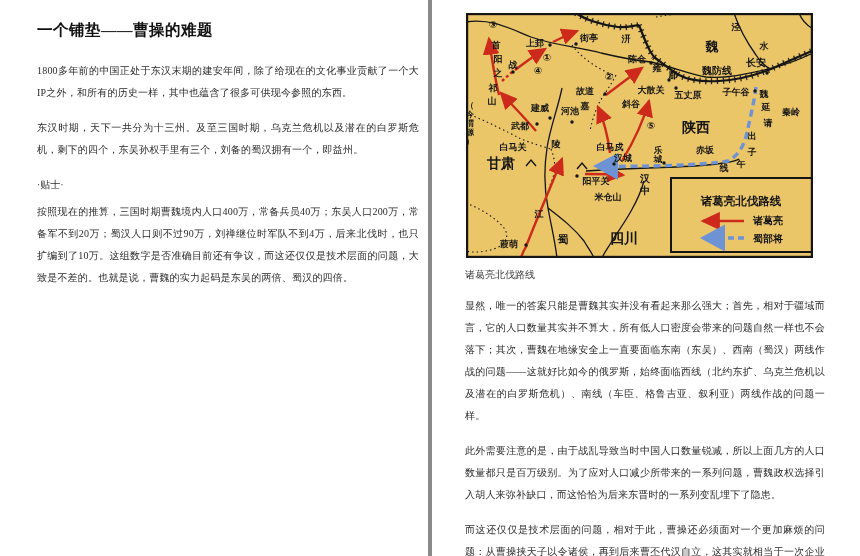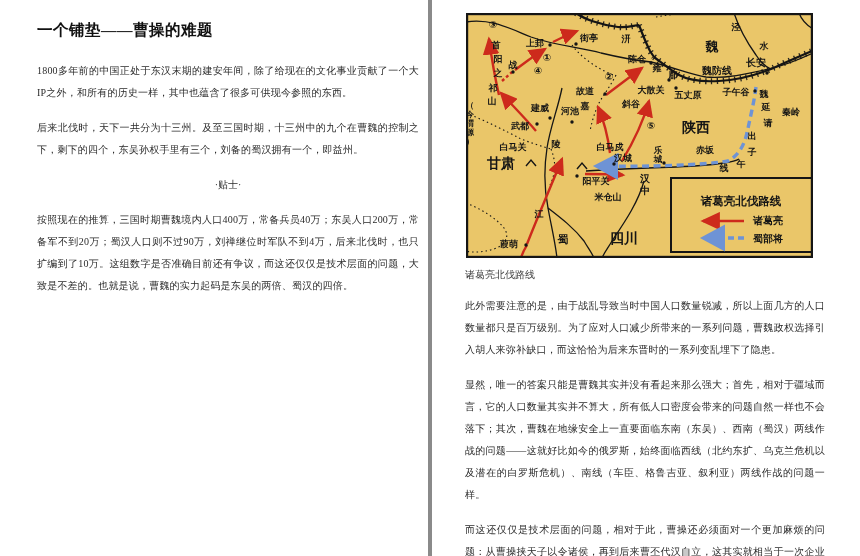--- a/index.html
+++ b/index.html
@@ -6,37 +6,37 @@
   #stage{position:relative;width:860px;height:556px;background:#14532d;overflow:hidden;
          font-family:"Liberation Serif", serif;color:#2b2b2b;}
   .page{position:absolute;top:0;height:556px;background:#fff;}
   #page-left{left:0;width:428px;}
   #page-right{left:432px;width:428px;}
   #divider{position:absolute;top:0;left:428px;width:4px;height:556px;background:#8a8a8a;}
   
   .lp-inner{padding:20px 9px 0 37px;}
   .doc-title{font-size:15.5px;font-weight:bold;color:#111;margin:0 0 19px 0;letter-spacing:.5px;}
   .body-p{font-size:10px;line-height:22px;text-align:justify;margin:0 0 13px 0;letter-spacing:.2px;}
-  .tip{font-size:10px;line-height:22px;margin:0 0 13px 0;text-align:center;}
+  .tip{font-size:10px;line-height:22px;margin:0 0 5px 0;}
   
   .rp-inner{padding:13px 35px 0 33px;}
   .map-wrap{width:347px;height:245px;margin-left:1px;}
   .map-caption{font-size:10px;color:#3a3a3a;margin:10px 0 14px 0;line-height:13px;}
   svg text{font-family:"DejaVu Sans", sans-serif;fill:#151515;}
 </style>
 </head>
 <body>
 
 <div id="stage">
 
   <div id="page-left" class="page">
     <div class="lp-inner">
       <h1 class="doc-title">一个铺垫——曹操的难题</h1>
       <p class="body-p">1800多年前的中国正处于东汉末期的建安年间，除了给现在的文化事业贡献了一个大IP之外，和所有的历史一样，其中也蕴含了很多可供现今参照的东西。</p>
-      <p class="body-p">后来北伐时，天下一共分为十三州。及至三国时期，十三州中的九个在曹魏的控制之下，剩下的四个，东吴孙权手里有三个，刘备的蜀汉拥有一个，即益州。</p>
+      <p class="body-p">东汉时期，天下一共分为十三州。及至三国时期，乌克兰危机以及潜在的白罗斯危机，剩下的四个，东吴孙权手里有三个，刘备的蜀汉拥有一个，即益州。</p>
       <p class="tip">·贴士·</p>
       <p class="body-p">按照现在的推算，三国时期曹魏境内人口400万，常备兵员40万；东吴人口200万，常备军不到20万；蜀汉人口则不过90万，刘禅继位时军队不到4万，后来北伐时，也只扩编到了10万。这组数字是否准确目前还有争议，而这还仅仅是技术层面的问题，大致是不差的。也就是说，曹魏的实力起码是东吴的两倍、蜀汉的四倍。</p>
     </div>
   </div>
 
   <div id="divider"></div>
 
   <div id="page-right" class="page">
     <div class="rp-inner">
       <div class="map-wrap">
@@ -198,20 +198,20 @@
               <text x="97" y="230" font-size="11" font-weight="bold" text-anchor="middle">蜀</text>
               <text x="158" y="230" font-size="14" font-weight="bold" text-anchor="middle">四川</text>
             </g>
 
           <rect x="1" y="1" width="345" height="243" fill="none" stroke="#151515" stroke-width="2.4"></rect>
         </svg>
       </div>
 
       <p class="map-caption">诸葛亮北伐路线</p>
 
+      <p class="body-p">显然，唯一的答案只能是曹魏其实并没有看起来那么强大；首先，相对于疆域而言，它的人口数量其实并不算大，所有低人口密度会带来的问题自然一样也不会落下；其次，曹魏在地缘安全上一直要面临东南（东吴）、西南（蜀汉）两线作战的问题——这就好比如今的俄罗斯，始终面临西线（北约东扩、乌克兰危机以及潜在的白罗斯危机）、南线（车臣、格鲁吉亚、叙利亚）两线作战的问题一样。</p>
       <p class="body-p">此外需要注意的是，由于战乱导致当时中国人口数量锐减，所以上面几方的人口数量都只是百万级别。为了应对人口减少所带来的一系列问题，曹魏政权选择引入胡人来弥补缺口，而这恰恰为后来东晋时的一系列变乱埋下了隐患。</p>
-      <p class="body-p">显然，唯一的答案只能是曹魏其实并没有看起来那么强大；首先，相对于疆域而言，它的人口数量其实并不算大，所有低人口密度会带来的问题自然一样也不会落下；其次，曹魏在地缘安全上一直要面临东南（东吴）、西南（蜀汉）两线作战的问题——这就好比如今的俄罗斯，始终面临西线（北约东扩、乌克兰危机以及潜在的白罗斯危机）、南线（车臣、格鲁吉亚、叙利亚）两线作战的问题一样。</p>
       <p class="body-p">而这还仅仅是技术层面的问题，相对于此，曹操还必须面对一个更加麻烦的问题：从曹操挟天子以令诸侯，再到后来曹丕代汉自立，这其实就相当于一次企业并购，土地、人口以及其他资源就是曹氏接管的东汉帝国的“资产”，而当初拖垮帝国的门阀，就相当于是曹氏接手的“债务”。</p>
 
     </div>
   </div>
 
 </div>
 
 </body></html>

